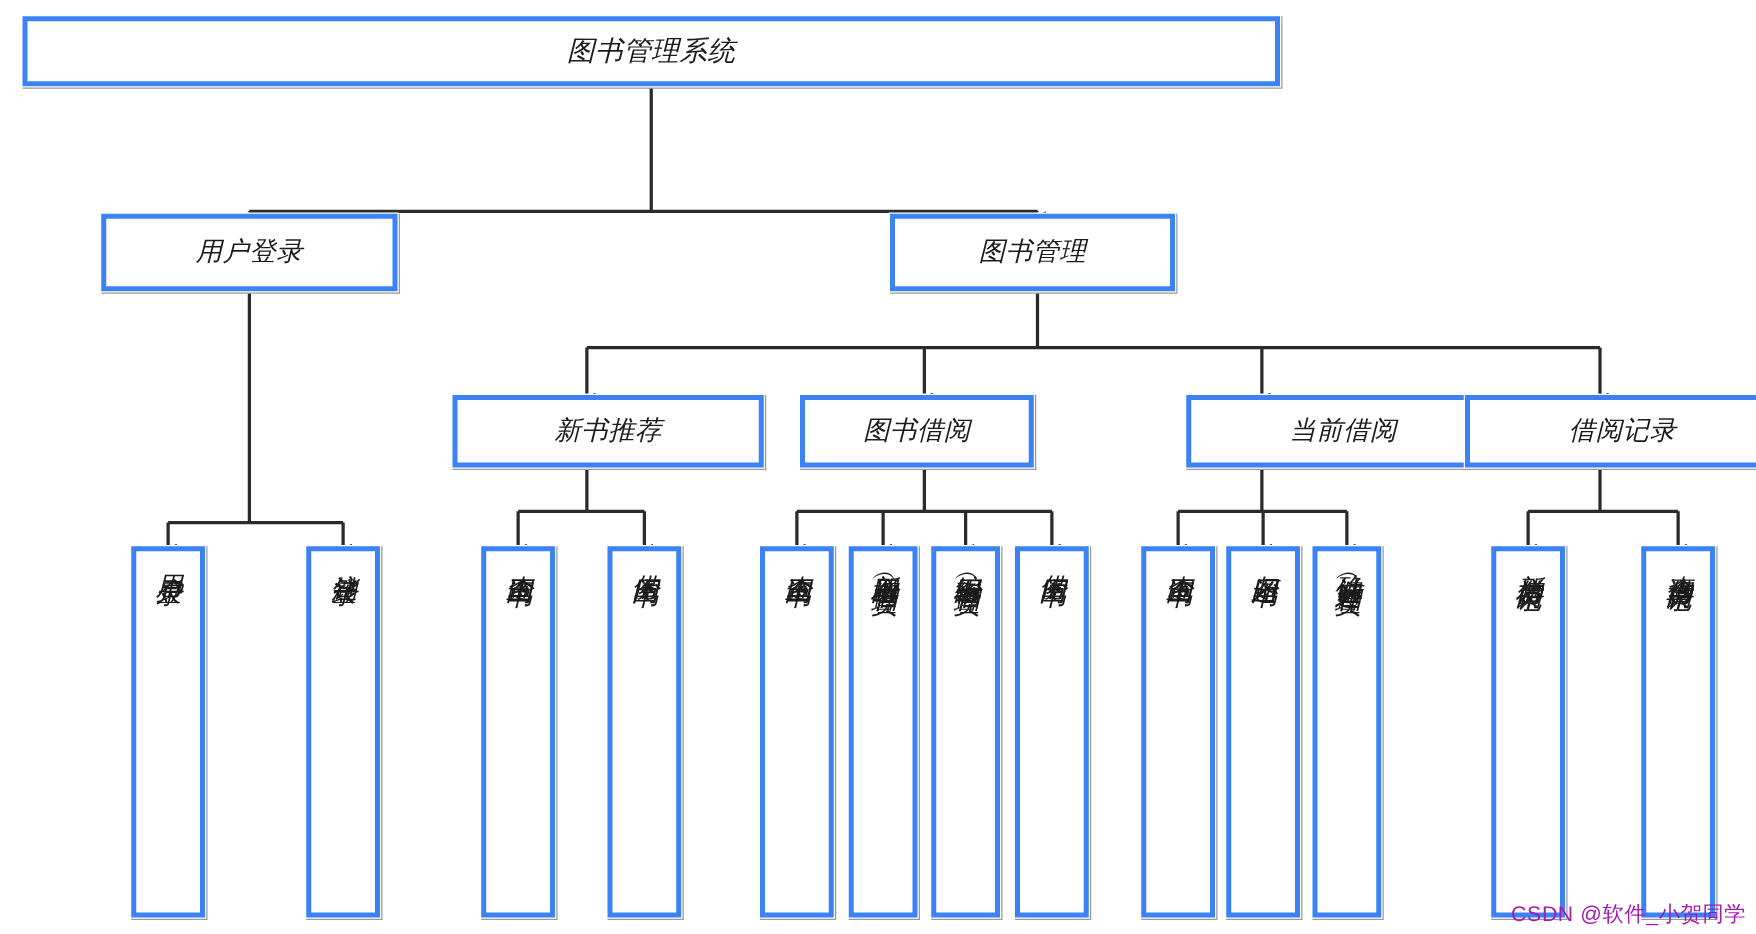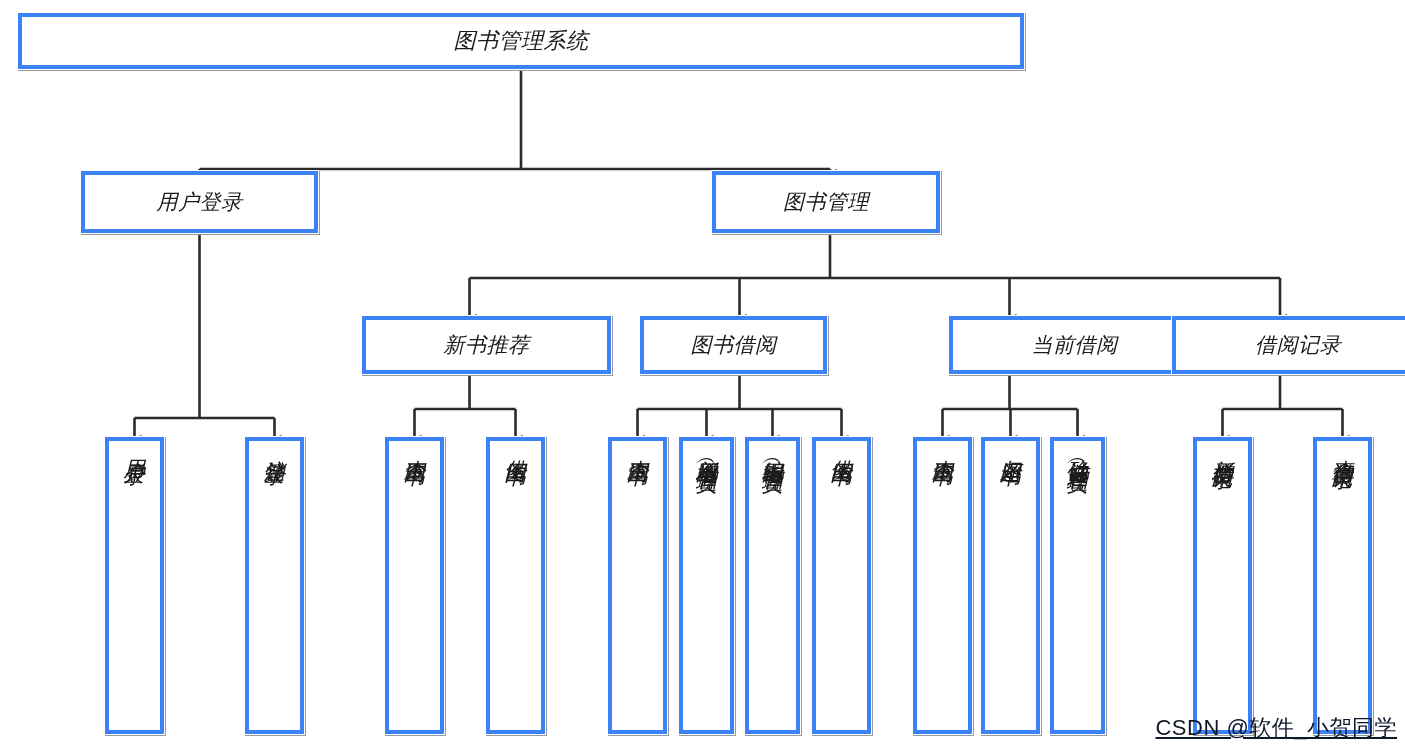--- a/index.html
+++ b/index.html
@@ -59,26 +59,25 @@
     letter-spacing: 2px;
     line-height: 1;
   }
   .node.root .label {
     font-size: 22px;
   }
   .watermark {
     position: absolute;
     right: 8px;
     bottom: 4px;
-    font-size: 22px;
-    color: #0f172a;
+    font-size: 17px;
+    color: #a21caf;
     letter-spacing: 0.5px;
     white-space: nowrap;
     user-select: none;
-    text-decoration: underline;
   }
 </style>
 </head>
 <body>
 
 <div id="canvas">
   <svg id="edges" viewBox="0 0 1405 747">
     <defs>
       <marker id="arrow" markerWidth="12" markerHeight="14" refX="1" refY="7" orient="auto" markerUnits="userSpaceOnUse">
         <path d="M0,0 L12,0 L6,14 Z" fill="#2b2b2b"></path>

